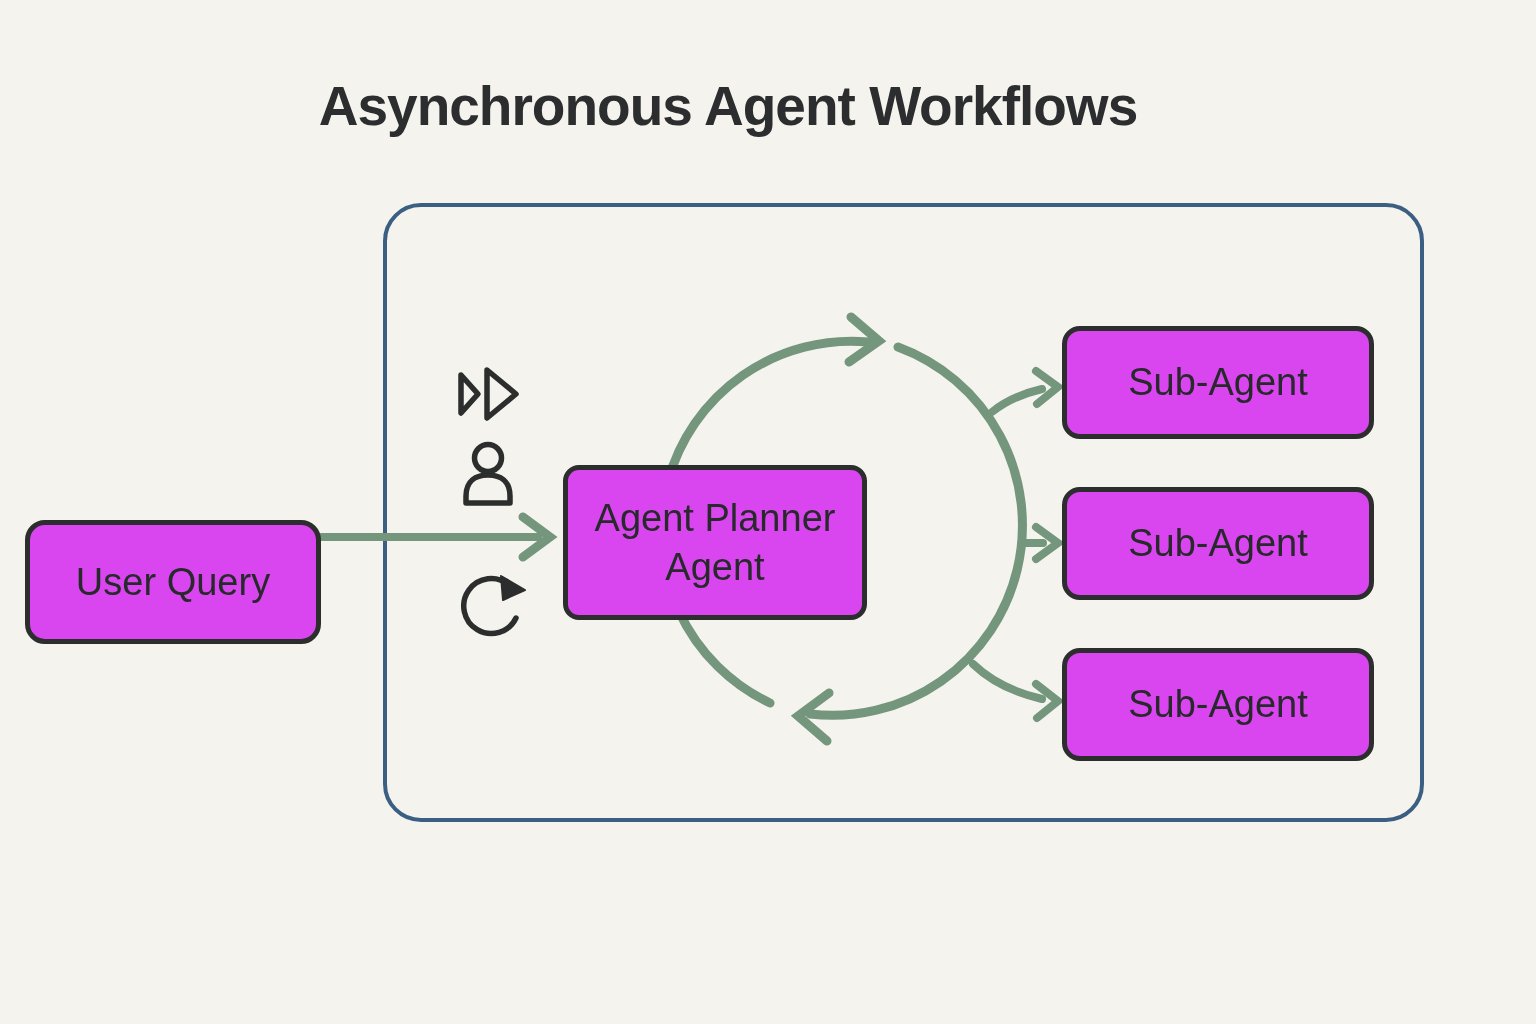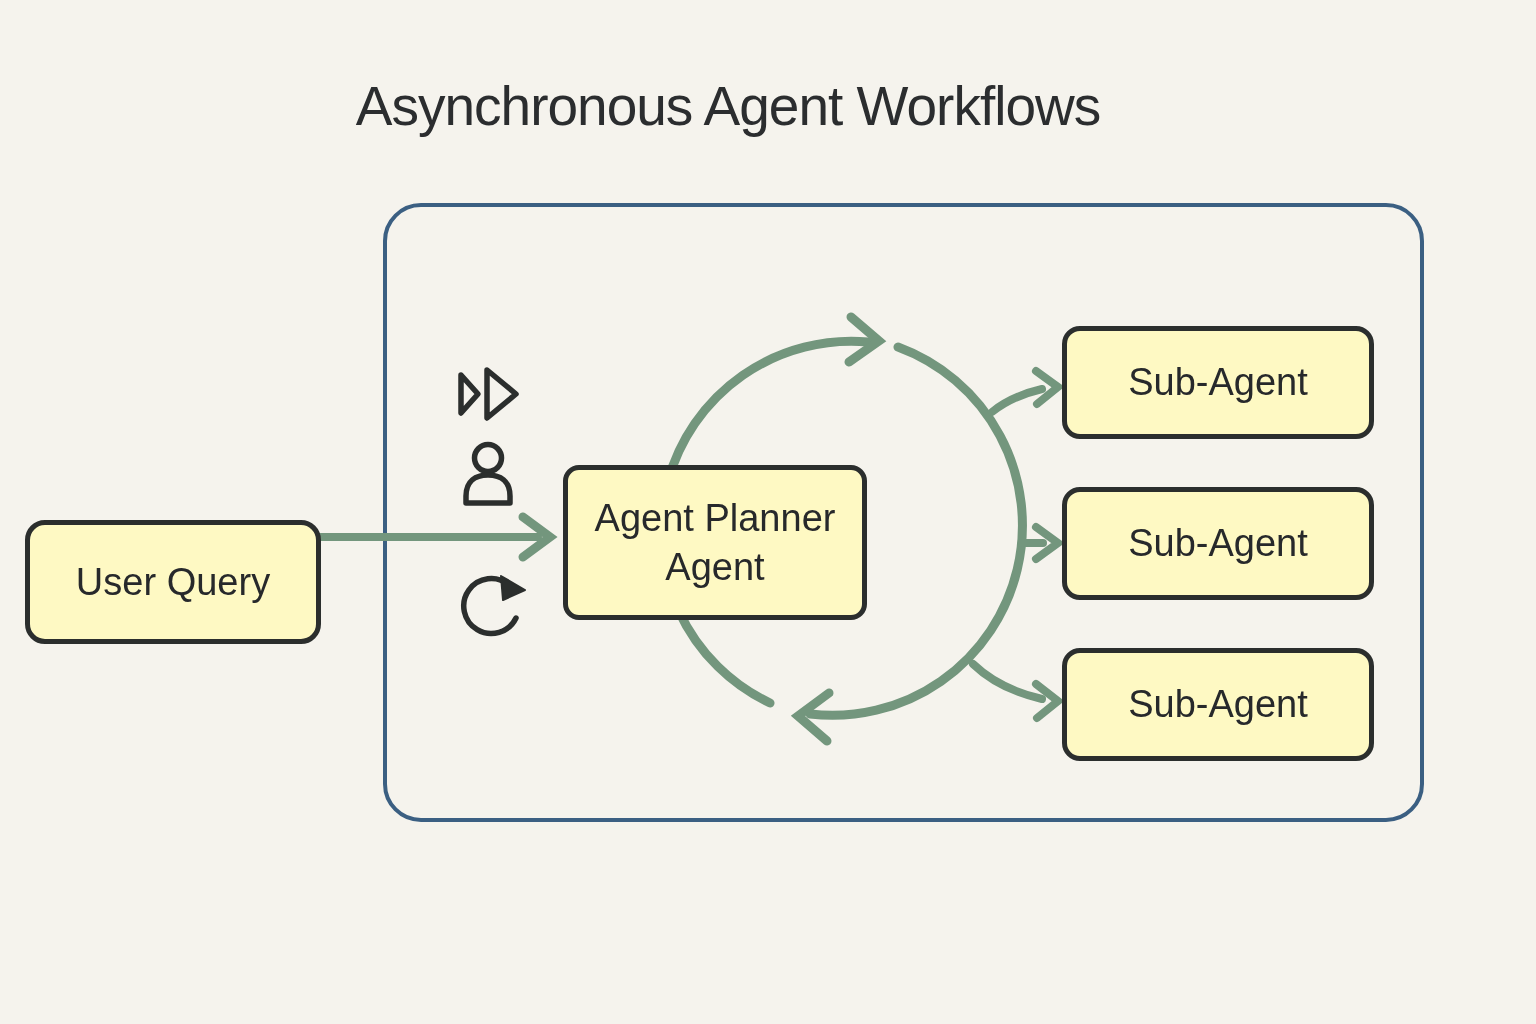--- a/index.html
+++ b/index.html
@@ -7,37 +7,37 @@
     width:1536px;height:1024px;
     background:#f5f3ed;
     font-family:"Liberation Sans","DejaVu Sans",sans-serif;
     color:#2b2e30;
     overflow:hidden;
   }
   .stage{position:relative;width:1536px;height:1024px;}
   .title{
     position:absolute;left:0;top:74px;width:1456px;
     text-align:center;
-    font-size:55px;font-weight:400;letter-spacing:-1px;
+    font-size:55px;font-weight:700;letter-spacing:-1px;
     color:#2b2d2f;
   }
   .orchestrator{
     position:absolute;left:383px;top:203px;width:1041px;height:619px;
     border:4px solid #3b5f82;border-radius:38px;
     background:transparent;
     box-sizing:border-box;
   }
   .orchestrator-label{
     position:absolute;left:352px;top:237px;width:1045px;
     text-align:center;font-size:43px;font-weight:400;color:#2b2e30;
   }
   svg.arrows{position:absolute;left:0;top:0;z-index:2;}
   .node{
     position:absolute;z-index:3;
-    background:#fef9c3;
+    background:#d946ef;
     border:5px solid #2b2e2d;
     display:flex;align-items:center;justify-content:center;
     box-sizing:border-box;
     font-size:38px;color:#27292b;
     text-align:center;
   }
   .node-user-query{left:25px;top:473px;width:296px;height:124px;border-radius:20px;margin-top:47px;}
   .node-lead-planner{left:563px;top:465px;width:304px;height:155px;border-radius:16px;}
   .node-lead-planner span{display:block;width:260px;line-height:1.28;}
   .node-sub{left:1062px;width:312px;height:113px;border-radius:18px;}

